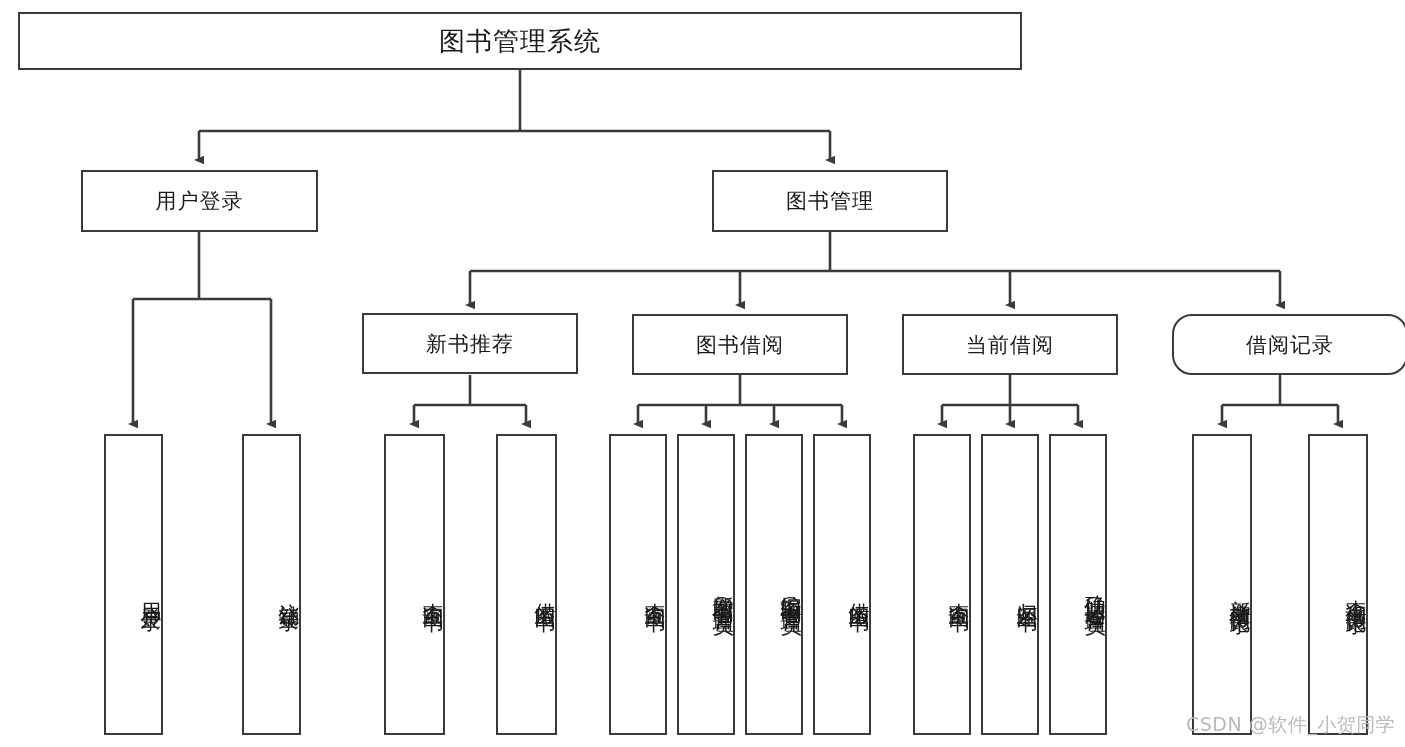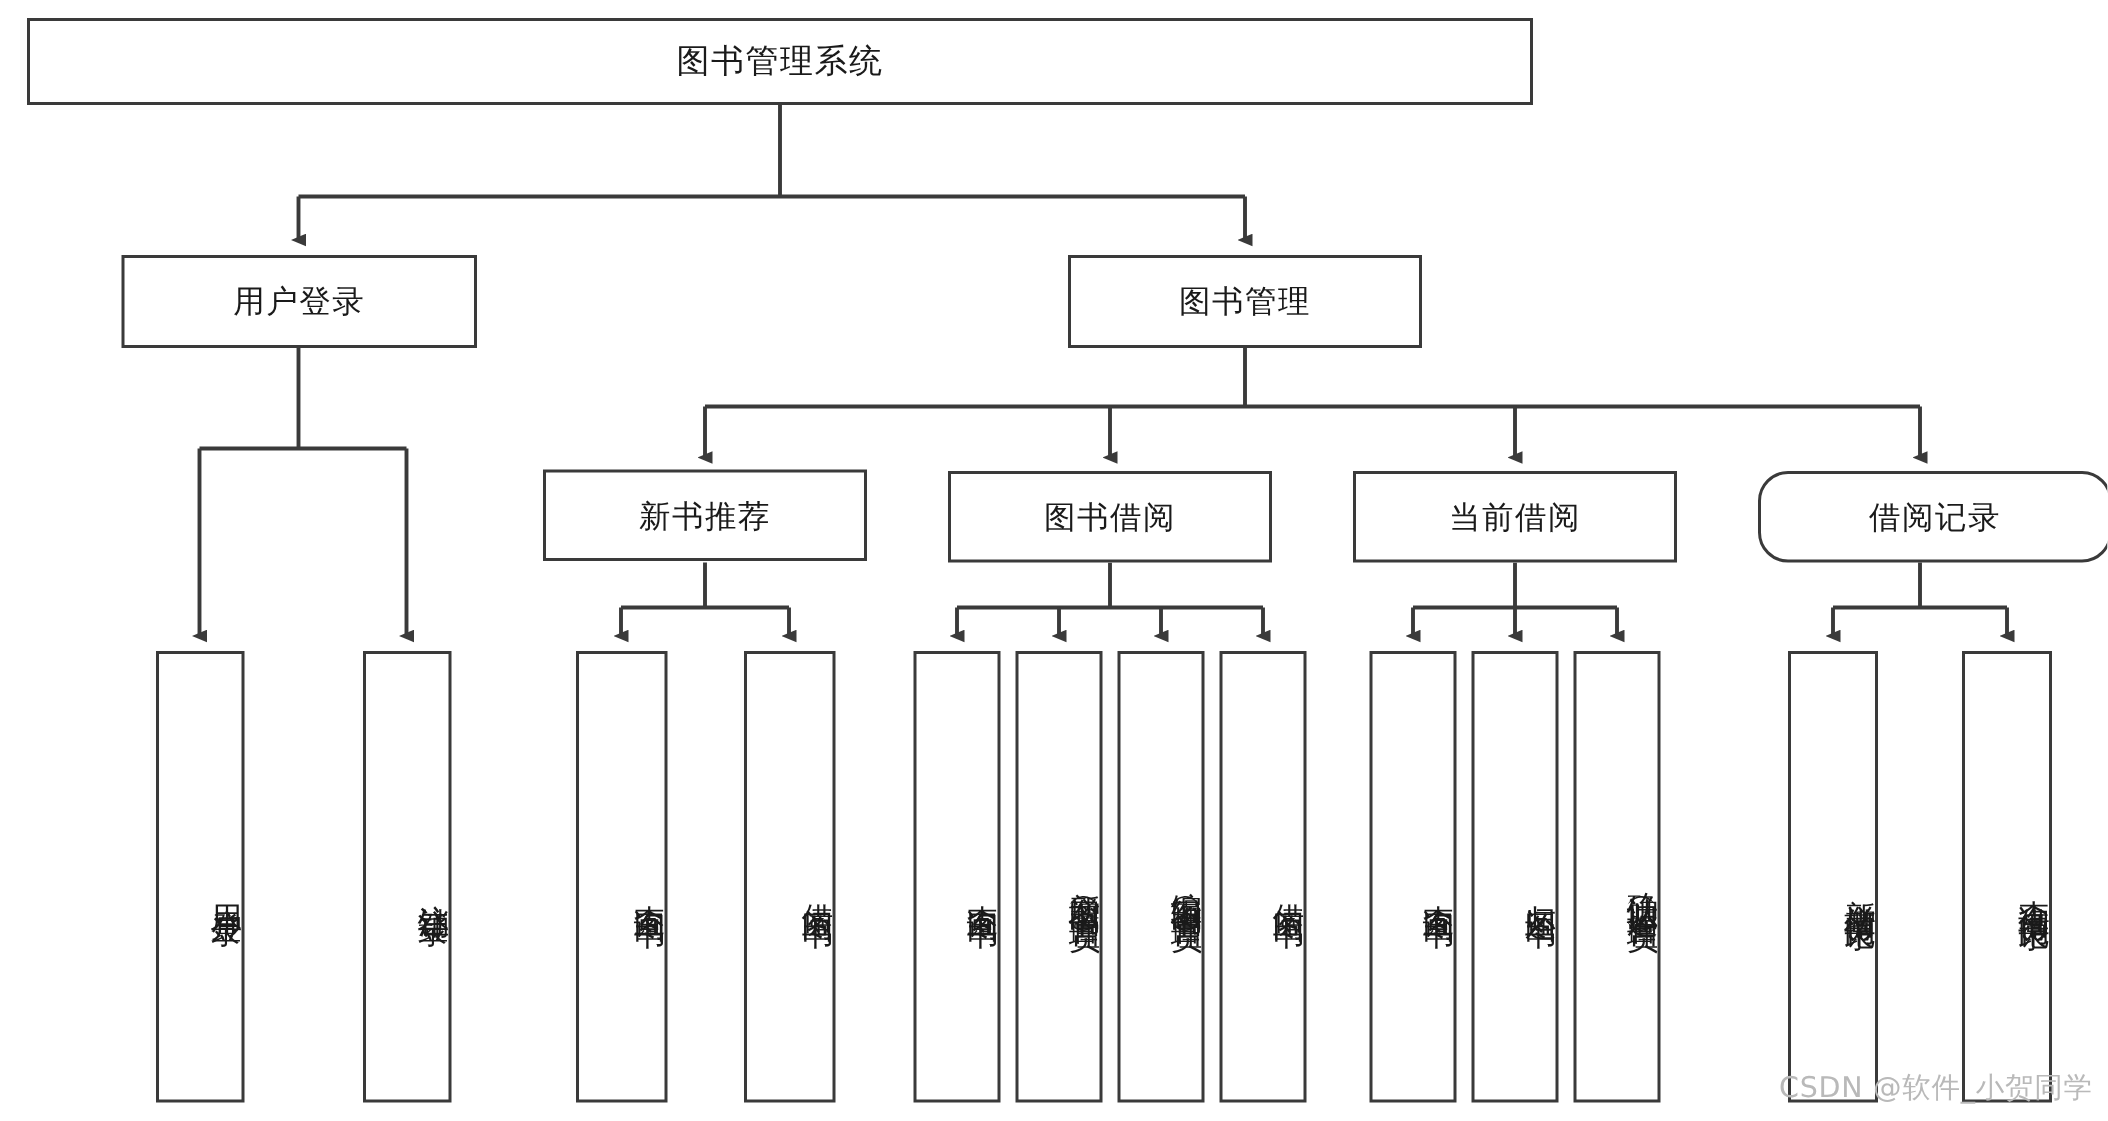--- a/index.html
+++ b/index.html
@@ -35,21 +35,21 @@
     align-items: center;
     justify-content: center;
     color: #1a1a1a;
   }
   .node-h {
     font-size: 21px;
     letter-spacing: 1px;
     white-space: nowrap;
   }
   .node-root {
-    font-size: 22px;
+    font-size: 26px;
     font-family: Liberation Mono, monospace;
   }
   .node-v {
     writing-mode: vertical-rl;
     text-orientation: upright;
     font-size: 21px;
     letter-spacing: 3px;
     line-height: 1;
     align-items: flex-start;
     justify-content: center;

